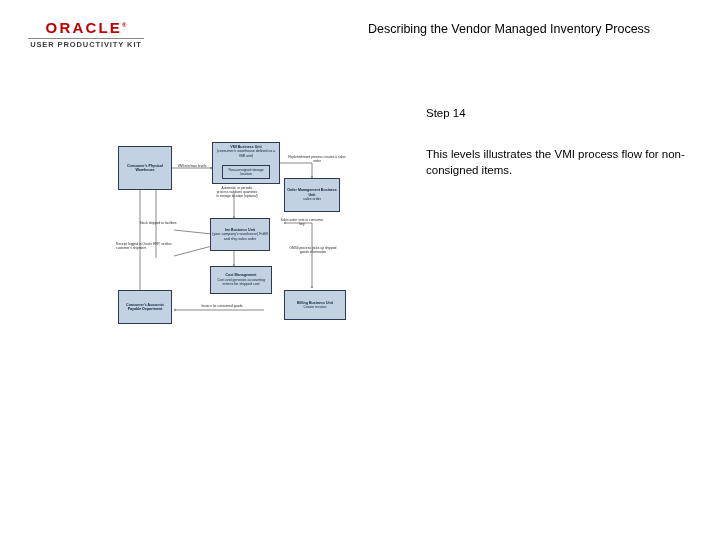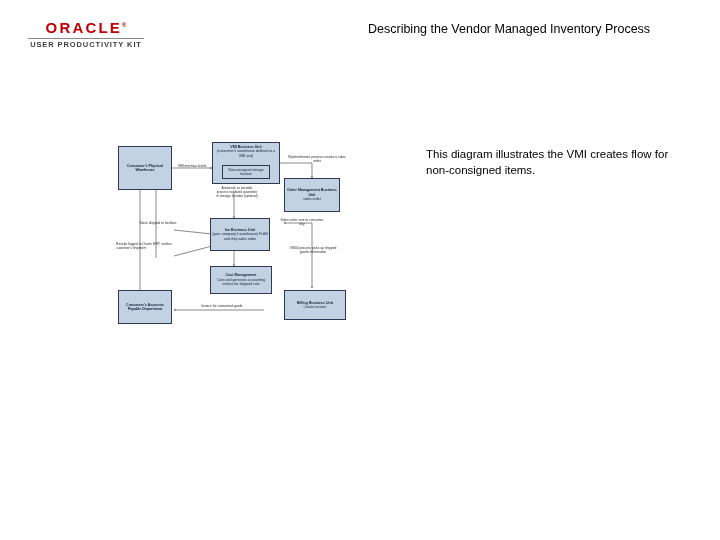--- a/index.html
+++ b/index.html
@@ -75,21 +75,22 @@
 <div class="slide">
 
   <div class="logo-block">
     <div class="logo-word"><span>ORACLE</span><span class="logo-tm">®</span></div>
     <div class="logo-rule"></div>
     <div class="logo-sub">USER PRODUCTIVITY KIT</div>
   </div>
 
   <div class="title">Describing the Vendor Managed Inventory Process</div>
 
-  <div class="body-text">This diagram illustrates the VMI creates flow for non-consigned items.</div>
+  <div class="step-label">Step 14</div>
+  <div class="body-text">This levels illustrates the VMI process flow for non-consigned items.</div>
 
   <div class="diagram">
 
     <svg class="wires" viewBox="0 0 248 196">
       <defs>
         <marker id="ah" markerWidth="5" markerHeight="5" refX="4" refY="2" orient="auto">
           <path d="M0,0 L4,2 L0,4 z" fill="#3a3a3a" stroke="none"></path>
         </marker>
       </defs>
 

